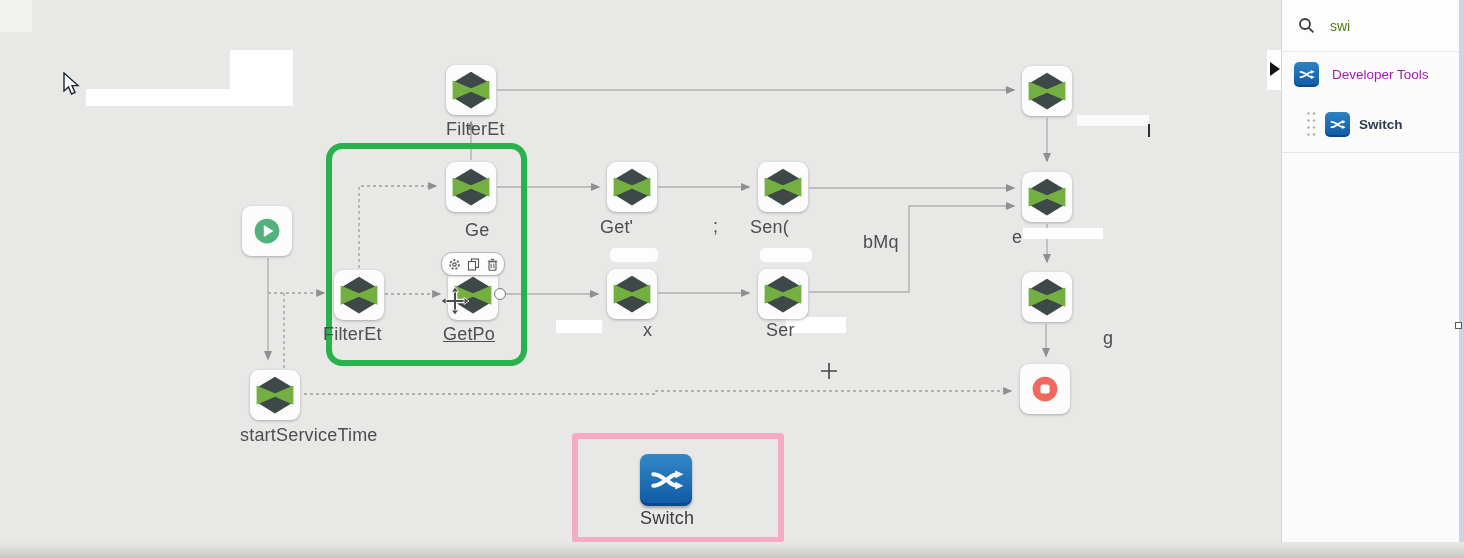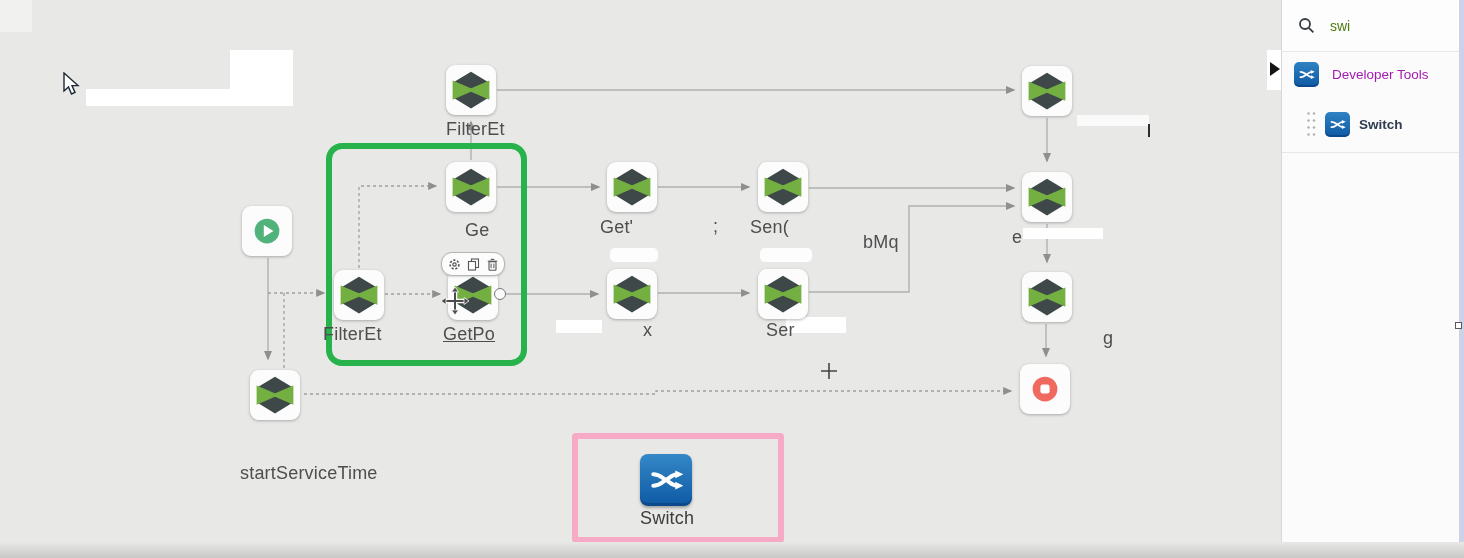--- a/index.html
+++ b/index.html
@@ -225,21 +225,21 @@
   <span class="lbl" style="left:446px;top:119px;">FilterEt</span>
   <span class="lbl" style="left:436px;top:220px;margin-left:29px;">Ge</span>
   <span class="lbl" style="left:600px;top:217px;">Get'</span>
   <span class="lbl" style="left:713px;top:216px;">;</span>
   <span class="lbl" style="left:750px;top:217px;">Sen(</span>
   <span class="lbl" style="left:863px;top:232px;">bMq</span>
   <span class="lbl" style="left:323px;top:324px;">FilterEt</span>
   <span class="lbl" style="left:443px;top:324px;text-decoration:underline;">GetPo</span>
   <span class="lbl" style="left:643px;top:320px;">x</span>
   <span class="lbl" style="left:766px;top:320px;">Ser</span>
-  <span class="lbl" style="left:240px;top:425px;margin-top:38px;">startServiceTime</span>
+  <span class="lbl" style="left:240px;top:425px;">startServiceTime</span>
   <span class="lbl" style="left:1012px;top:227px;">e</span>
   <span class="lbl" style="left:1103px;top:328px;">g</span>
   <span class="lbl" style="left:640px;top:508px;width:53px;text-align:center;color:#3c3c3c;">Switch</span>
 
   <div class="caret"></div>
 
   <svg class="ptr" width="20" height="24">
     <polygon points="2,1 2,19 6.5,15 9.5,22 13,20.4 10,13.6 16,13.6" fill="#fff" stroke="#1c2733" stroke-width="1.4"></polygon>
   </svg>
   <svg class="movec" width="28" height="28">

